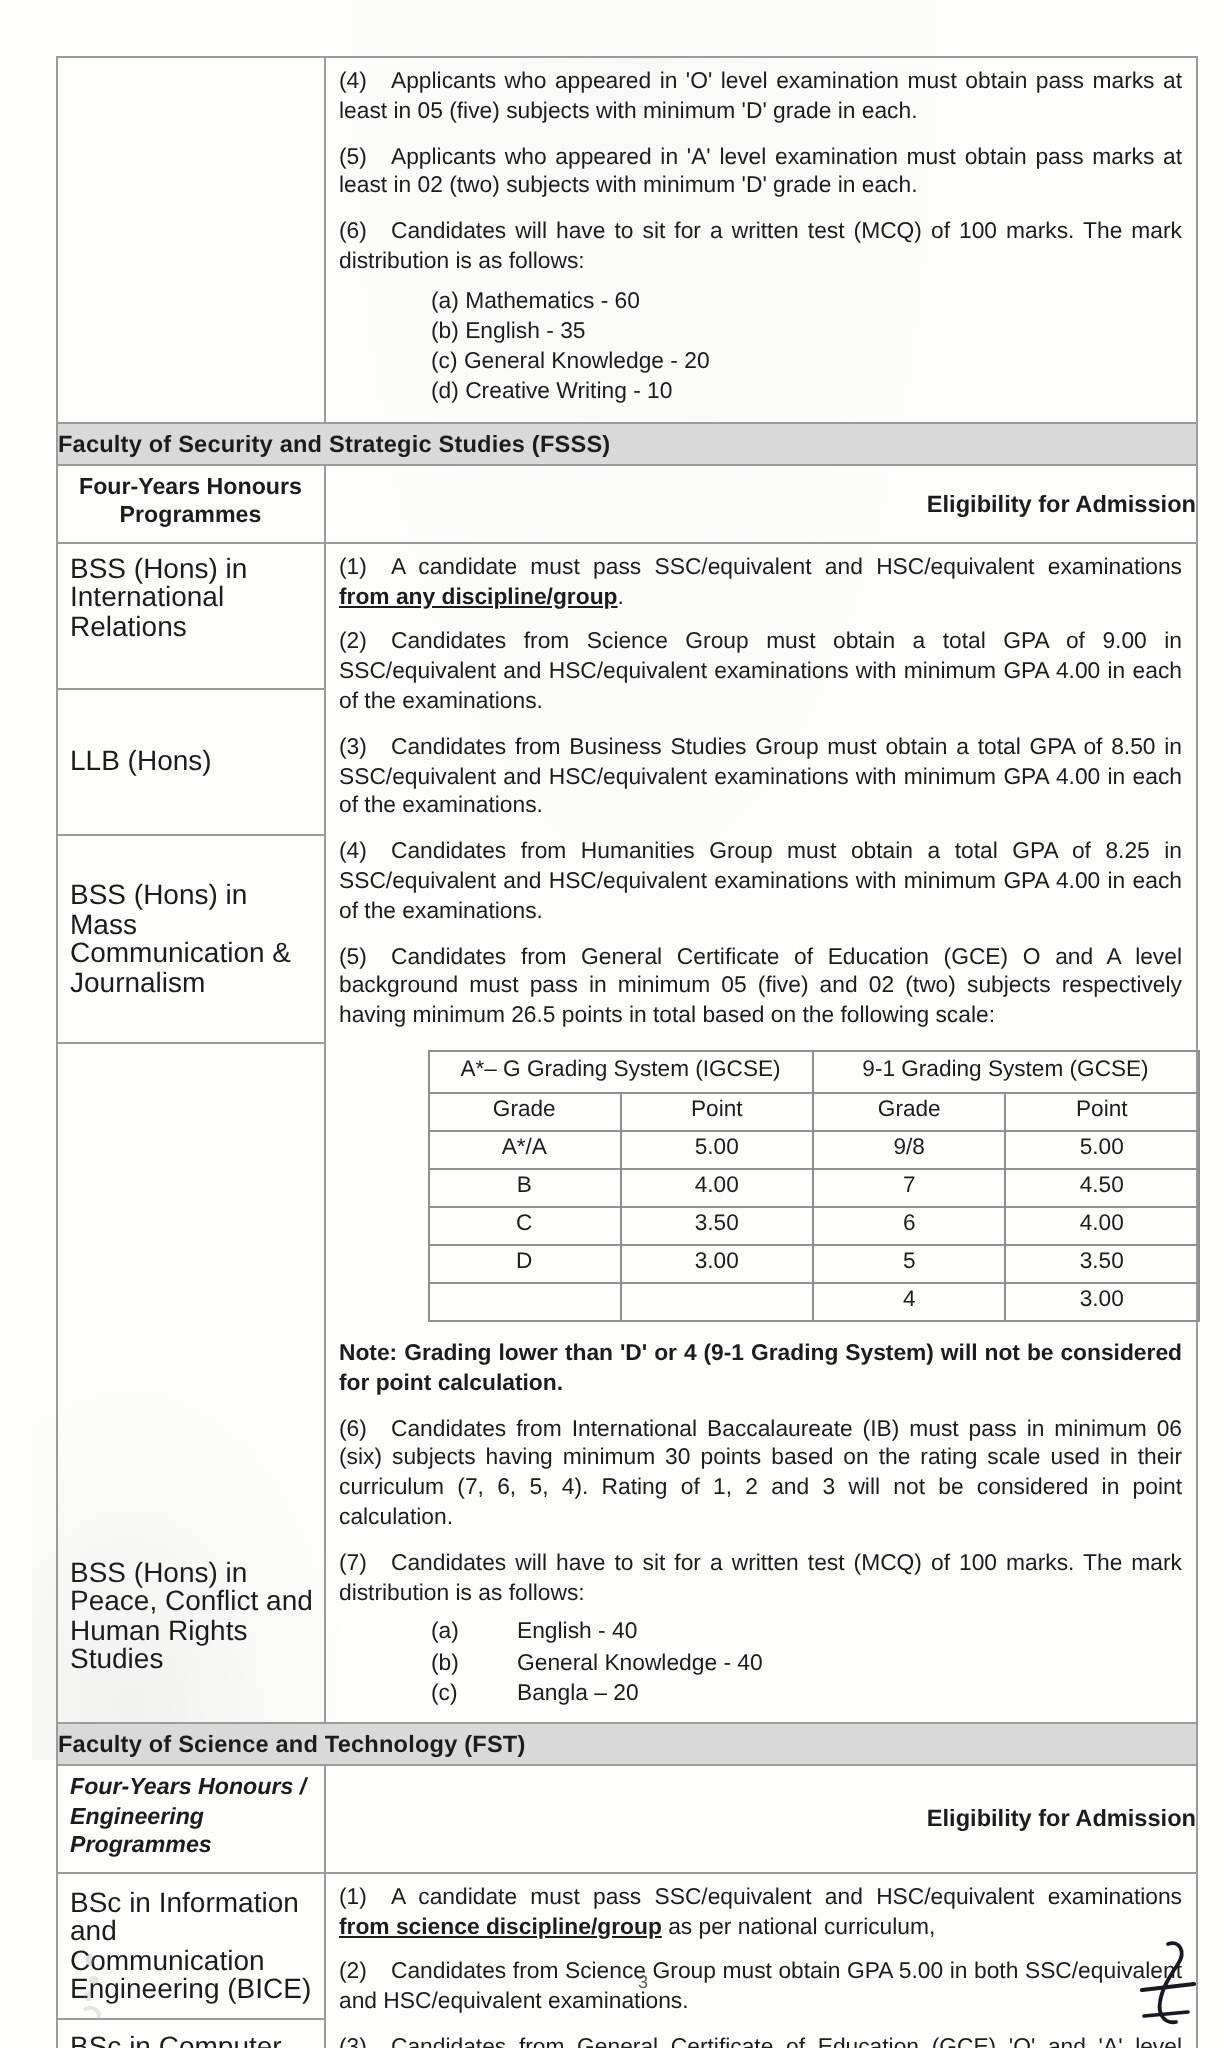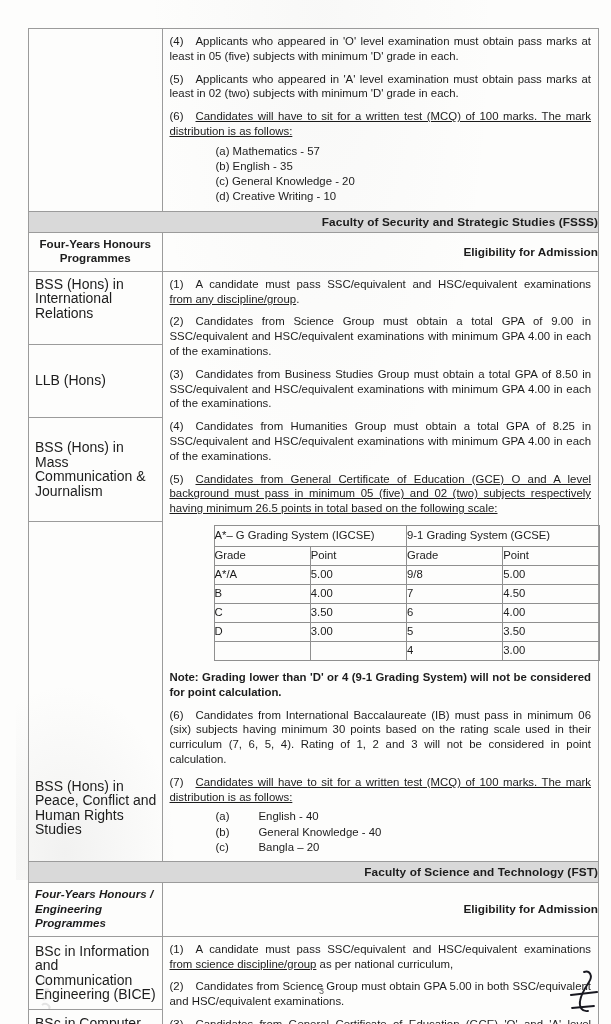--- a/index.html
+++ b/index.html
@@ -48,32 +48,32 @@
   td.nobb{border-bottom:none;}
   .para{
     font-size:11.4px;
     line-height:14.8px;
     text-align:justify;
     margin:0 0 8px 0;
     text-justify:inter-word;
   }
   .para:last-child{margin-bottom:0;}
   .para .num{display:inline-block;width:26px;}
-  .para.tight{margin-bottom:5px;text-decoration:underline;}
-  .ul{font-weight:normal;text-decoration:underline;}
+  .para.tight{margin-bottom:5px;}
+  .ul{font-weight:bold;text-decoration:underline;}
   .sublist{
     margin:2px 0 0 0;
     font-size:11.4px;
     line-height:15.2px;
   }
   .sublist .li{padding-left:46px;white-space:nowrap;}
   .sublist.wide .li .lbl{display:inline-block;width:43px;}
   .faculty-band{
     background:#d9d9d9;
-    text-align:right;
+    text-align:left;
     font-weight:bold;
     font-size:11.8px;
     padding:3px 0 3px 0;
     border-bottom:1px solid #9b9b9b;
     border-top:1px solid #9b9b9b;
     letter-spacing:.1px;
   }
   .hdr-prog{
     font-weight:bold;
     font-size:11.6px;
@@ -98,21 +98,21 @@
   table.grading{
     border-collapse:collapse;
     margin:0 0 0 44px;
     width:386px;
     table-layout:fixed;
   }
   table.grading td,table.grading th{
     border:1px solid #8f8f8f;
     font-size:11.3px;
     font-weight:normal;
-    text-align:left;
+    text-align:center;
     padding:1px 0 2px 0;
     height:15px;
     line-height:14px;
   }
   table.grading .sys{padding:2px 0 3px 0;}
   .note{margin-top:2px;font-weight:bold;}
   .pagenum{
     position:absolute;
     left:0;right:0;
     top:986px;
@@ -151,21 +151,21 @@
         </colgroup>
       <tbody>
 
         <tr>
           <td class="prog"></td>
           <td class="body">
             <p class="para"><span class="num">(4)</span><span>Applicants who appeared in 'O' level examination must obtain pass marks at least in 05 (five) subjects with minimum 'D' grade in each.</span></p>
             <p class="para"><span class="num">(5)</span><span>Applicants who appeared in 'A' level examination must obtain pass marks at least in 02 (two) subjects with minimum 'D' grade in each.</span></p>
             <p class="para tight"><span class="num">(6)</span><span>Candidates will have to sit for a written test (MCQ) of 100 marks. The mark distribution is as follows:</span></p>
             <div class="sublist">
-              <div class="li">(a) Mathematics - 57</div>
+              <div class="li">(a) Mathematics - 60</div>
               <div class="li">(b) English - 35</div>
               <div class="li">(c) General Knowledge - 20</div>
               <div class="li">(d) Creative Writing - 10</div>
             </div>
           </td>
         </tr>
 
         <tr>
           <td class="faculty-band" colspan="2">Faculty of Security and Strategic Studies (FSSS)</td>
         </tr>

